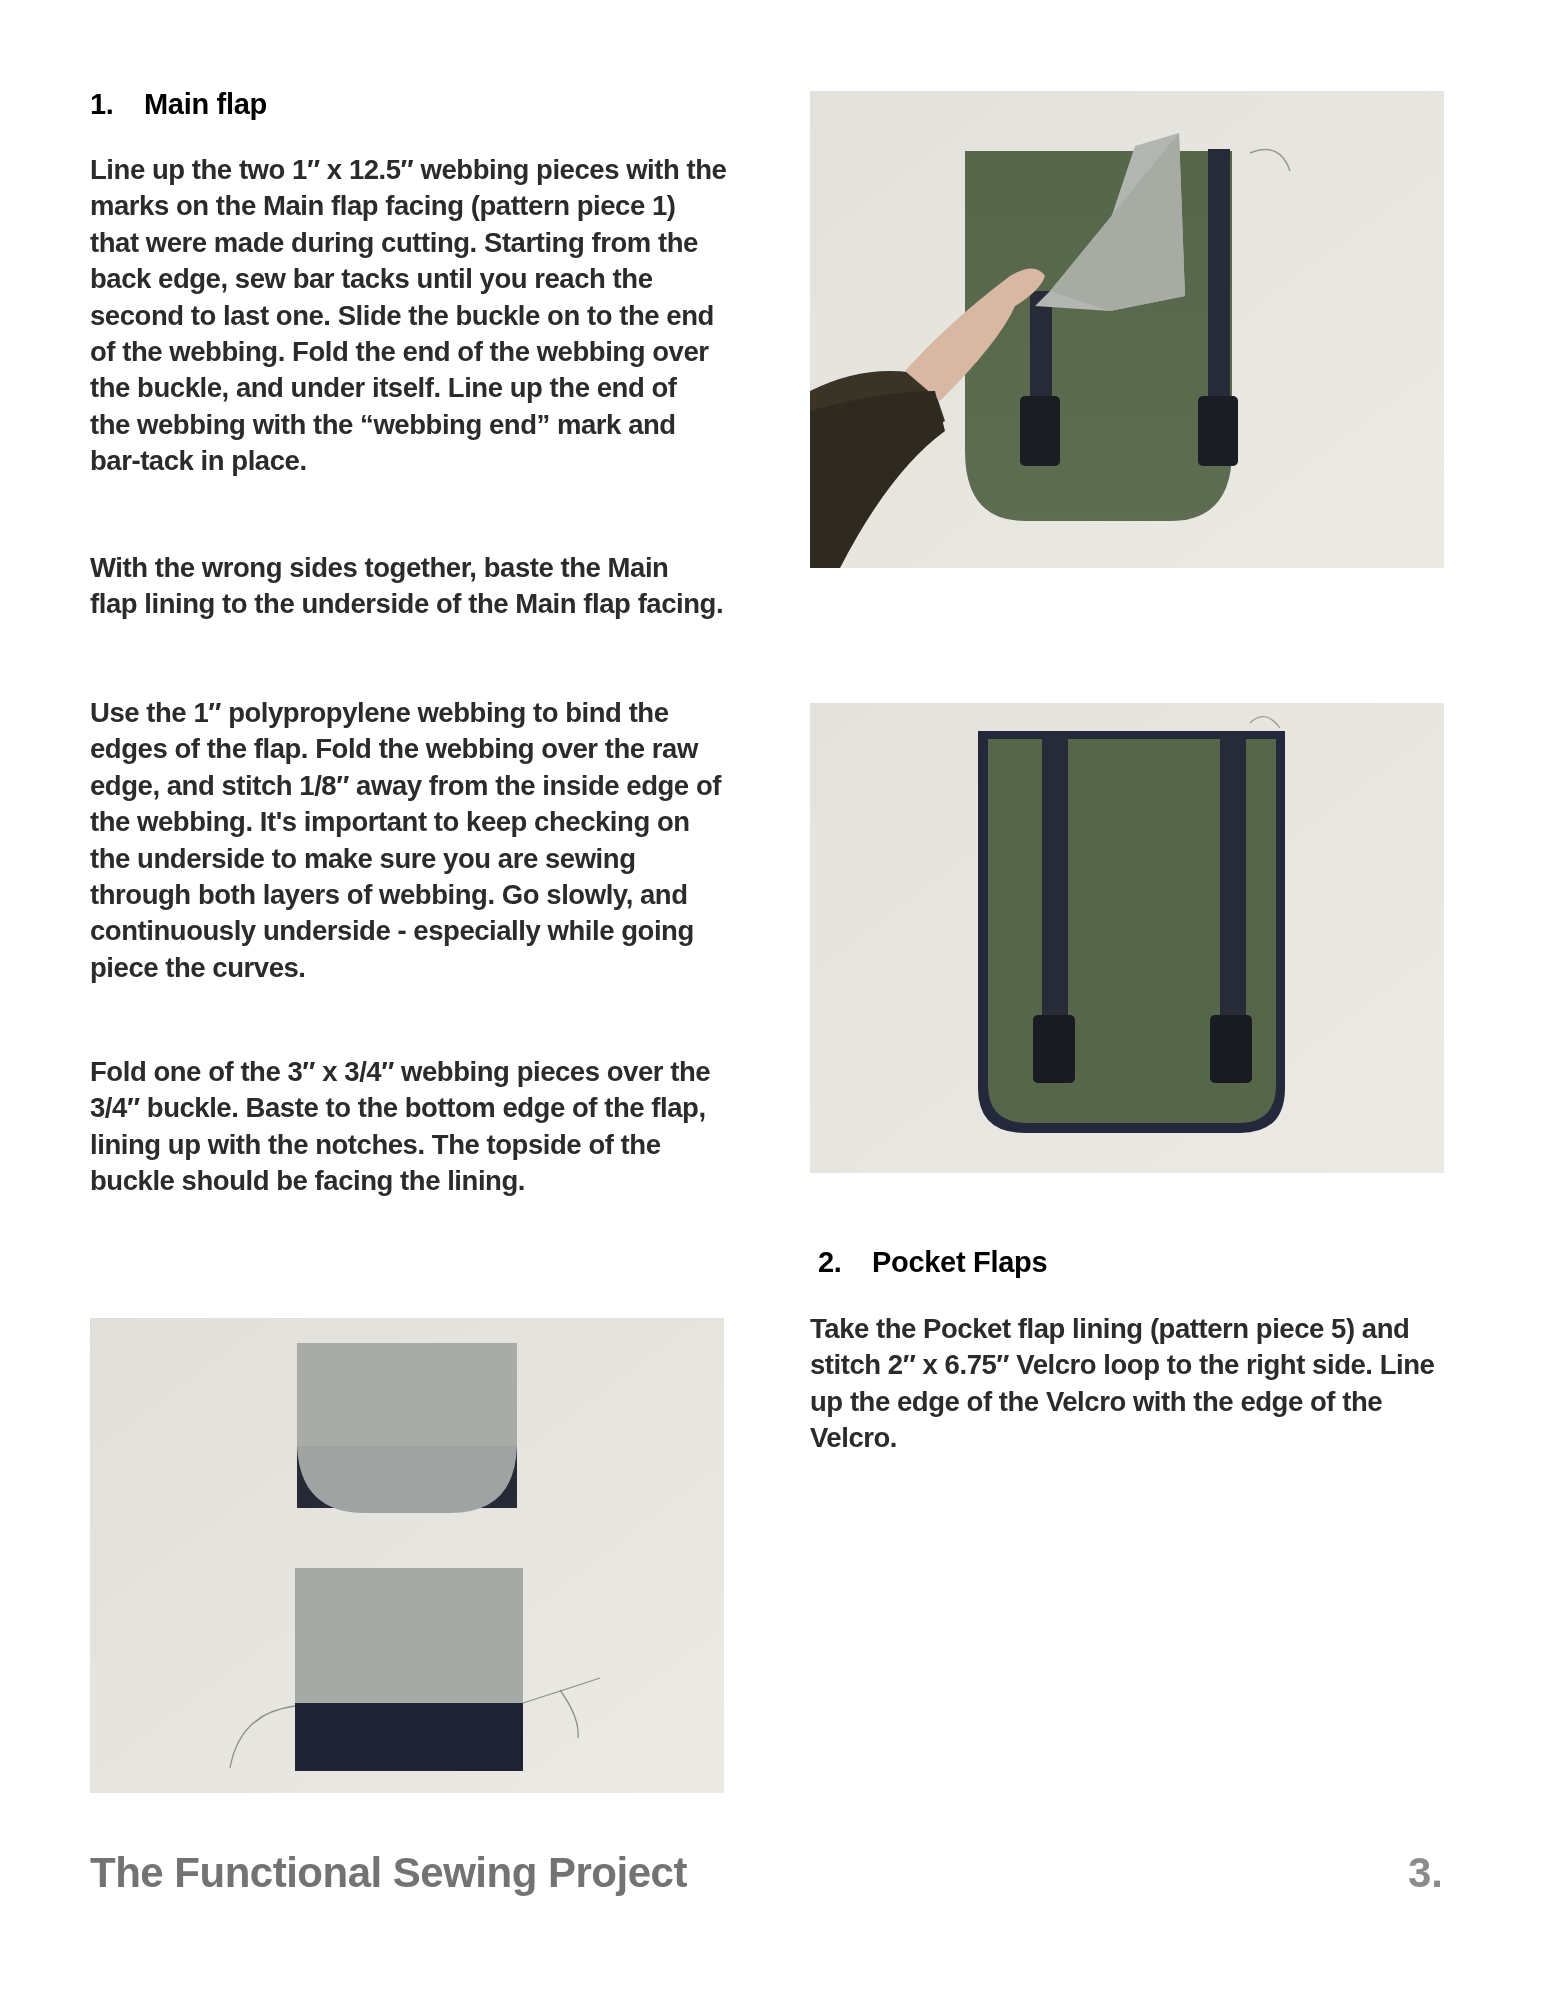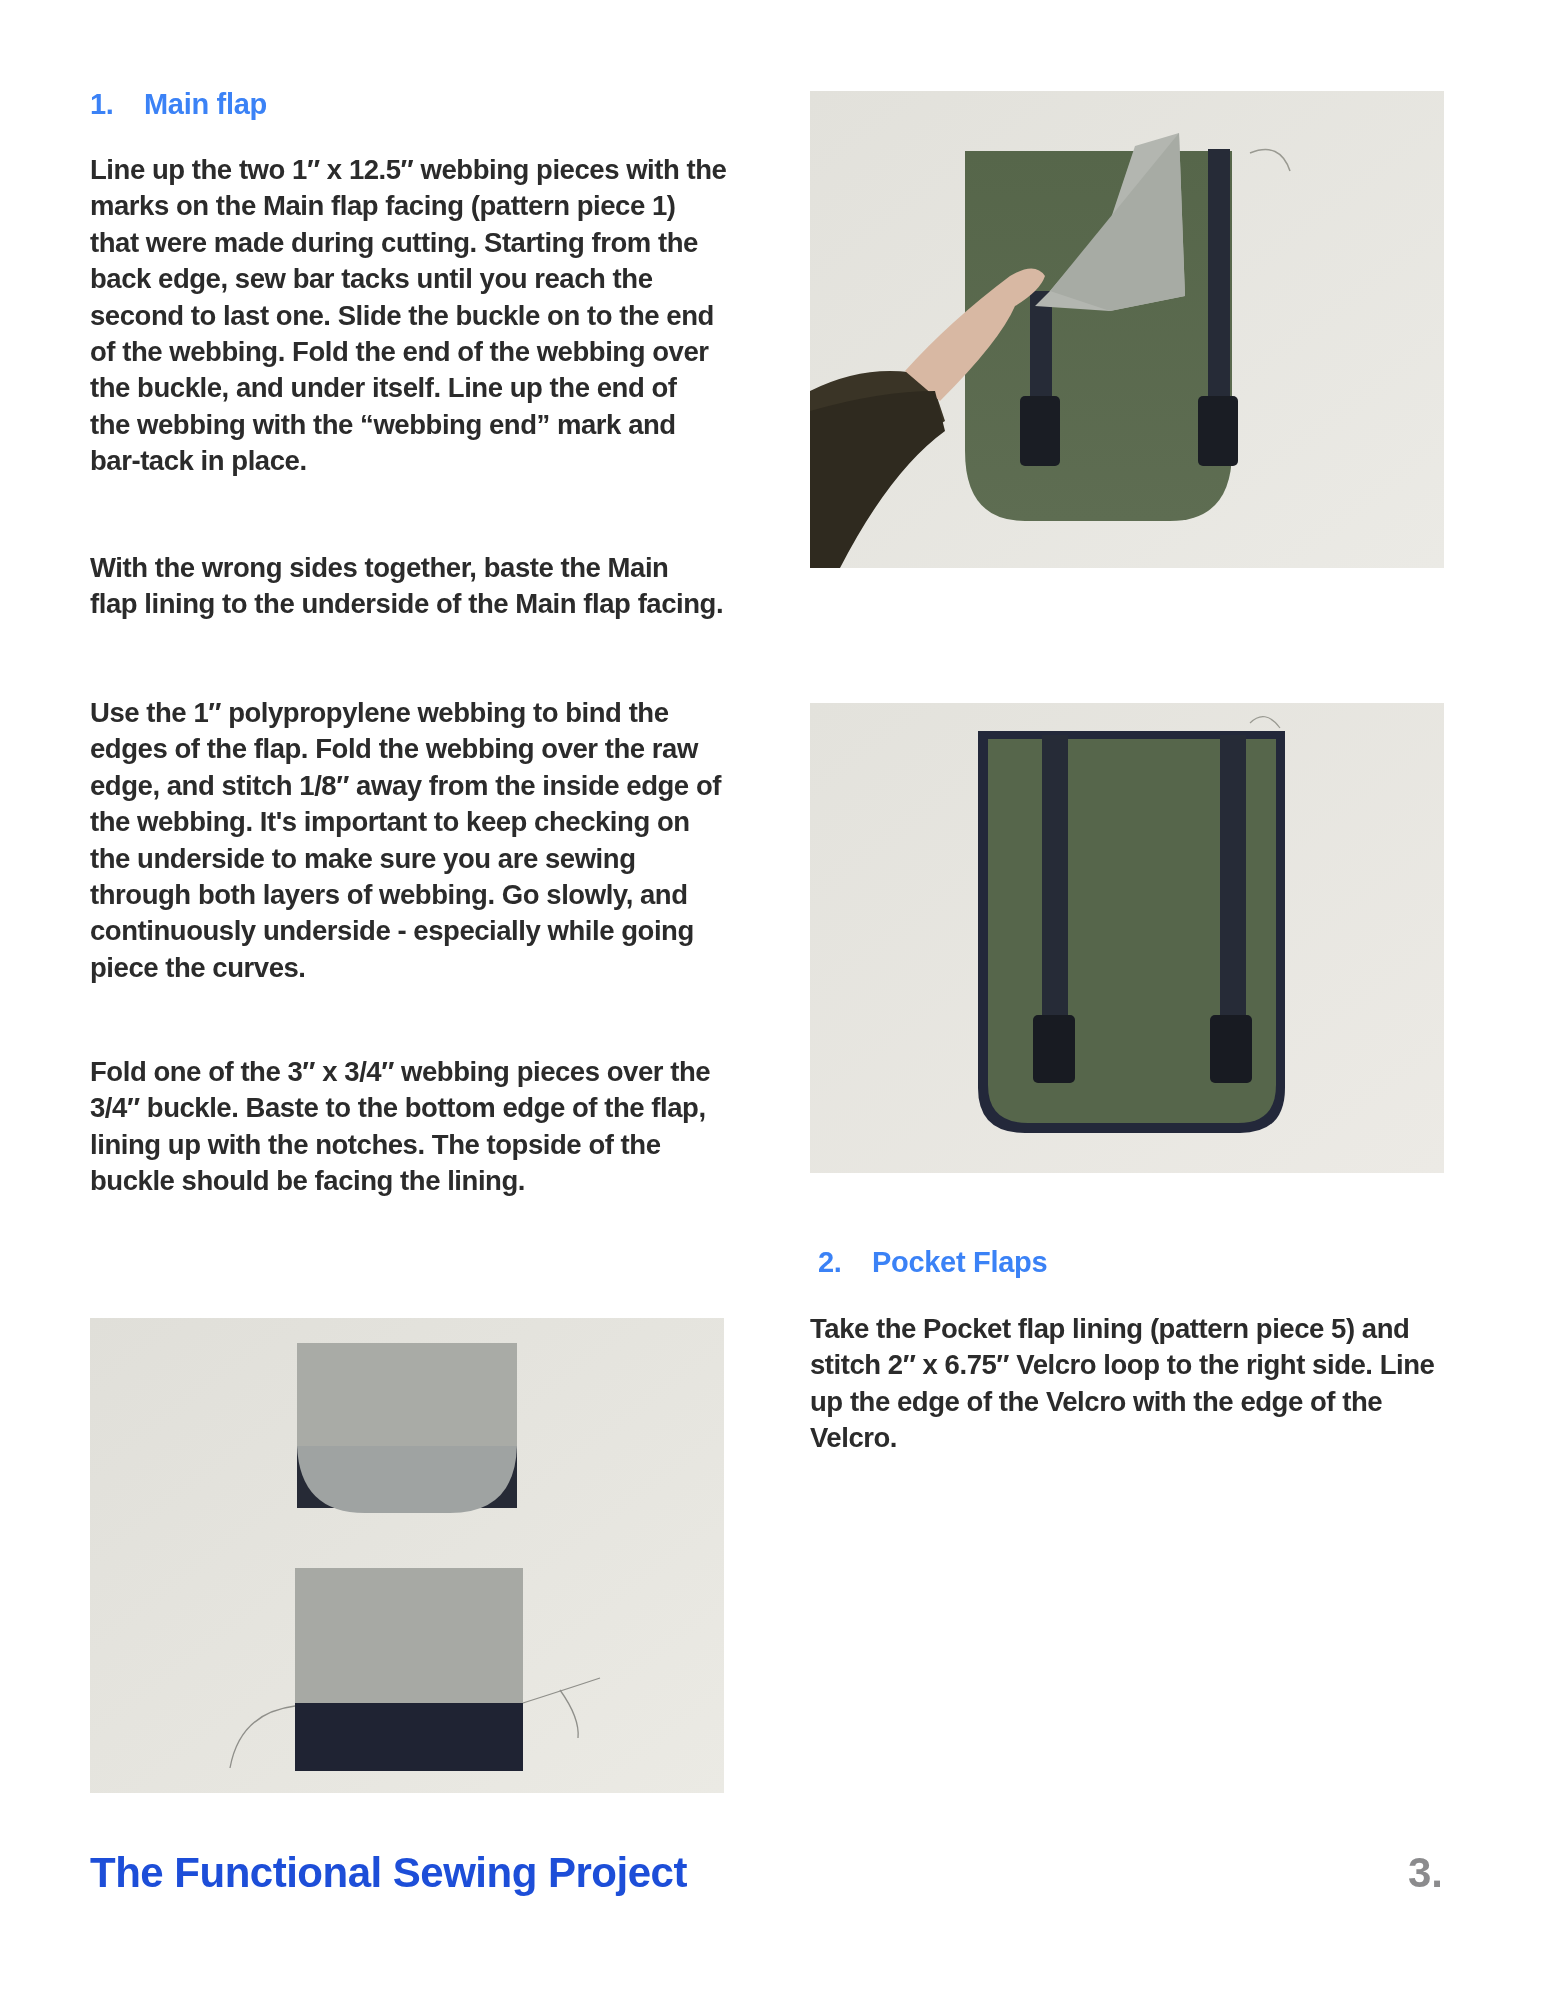--- a/index.html
+++ b/index.html
@@ -1,24 +1,24 @@
 <!DOCTYPE html>
 <html><head>
 <meta charset="utf-8">
 <style>
   html, body { margin:0; padding:0; background:#ffffff; }
   body { width:1546px; height:2000px; position:relative; overflow:hidden;
          font-family:"Liberation Sans", sans-serif; color:#2a2a2a; }
   .abs { position:absolute; }
-  .heading { font-weight:bold; font-size:29px; color:#3b82f6; letter-spacing:-0.3px; white-space:nowrap; }
+  .heading { font-weight:bold; font-size:29px; color:#000000; letter-spacing:-0.3px; white-space:nowrap; }
   .heading .num { display:inline-block; width:54px; }
   .para { font-size:27.5px; line-height:36.4px; color:#2b2b2b; letter-spacing:-0.45px; }
   .para p { margin:0;font-weight:bold; }
   .photo { position:absolute; overflow:hidden; background:#e6e5e0; }
-  .footer-title { font-weight:bold; font-size:42px; color:#1d4ed8; letter-spacing:-0.5px; white-space:nowrap; }
+  .footer-title { font-weight:bold; font-size:42px; color:#737373; letter-spacing:-0.5px; white-space:nowrap; }
   .footer-page { font-weight:bold; font-size:42px; color:#8b8b8d; }
 </style>
 </head>
 <body>
 
 <div class="abs heading" style="left:90px; top:88px;">
   <span class="num">1.</span><span>Main flap</span>
 </div>
 
 <div class="abs para" style="left:90px; top:152px; width:660px;">

